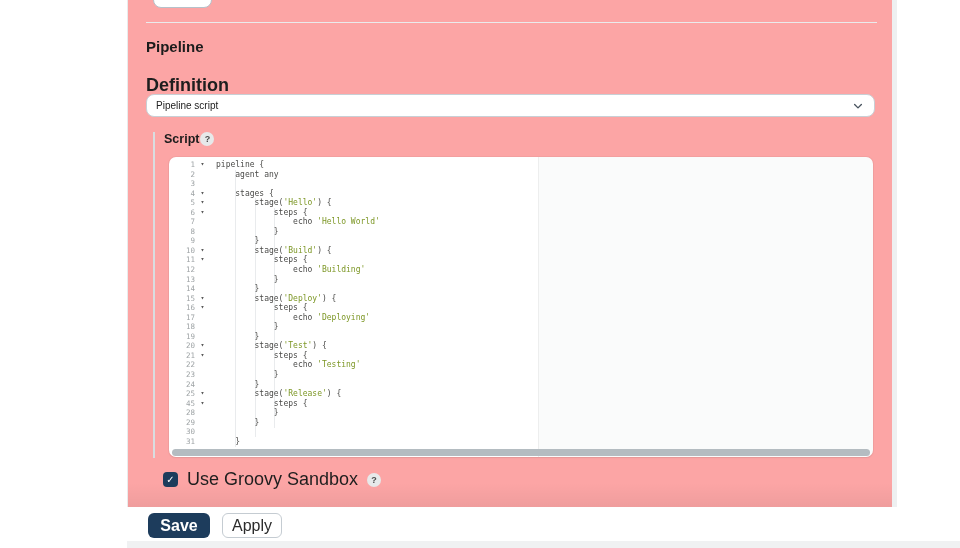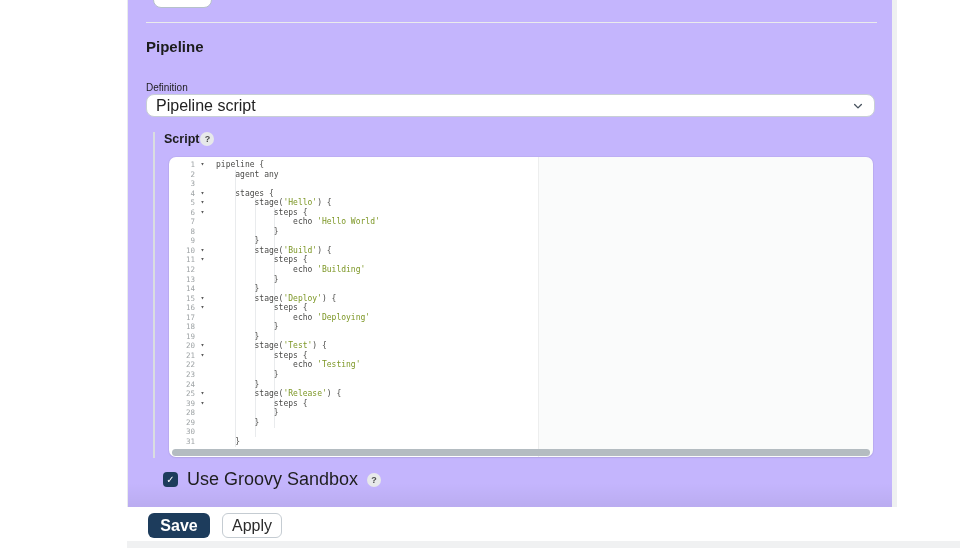--- a/index.html
+++ b/index.html
@@ -4,39 +4,39 @@
 <style>
   * { margin:0; padding:0; box-sizing:border-box; }
   html,body { background:#ffffff; }
   .page {
     position:relative; width:960px; height:548px; overflow:hidden;
     background:#ffffff; font-family:"Liberation Sans", sans-serif; color:#1e1e1e;
   }
   
   .content-col {
     position:absolute; left:127px; top:0; width:765px; height:507px;
-    background:#c4b5fd; border-left:1px solid #e9ebec; overflow:hidden;
+    background:#fca5a5; border-left:1px solid #e9ebec; overflow:hidden;
   }
   .right-track { position:absolute; left:892px; top:0; width:5px; height:507px; background:#eef0f1; }
   .right-white { position:absolute; left:897px; top:0; width:63px; height:541px; background:#ffffff; }
 
   .partial-btn {
     position:absolute; left:25px; top:-14px; width:59px; height:22px;
     background:#ffffff; border:1px solid #b6c1ca; border-radius:8px;
   }
   .divider { position:absolute; left:18px; top:22px; width:731px; height:0; border-top:1px solid #eaebec; }
   .section-title { position:absolute; left:18px; top:38px; font-size:15px; font-weight:700; color:#1c1c1c; }
-  .def-label { position:absolute; left:18px; top:82px; font-size:10px; font-weight:400; color:#1e1e1e; }
+  .def-label { position:absolute; left:18px; top:75px; font-size:18px; font-weight:700; color:#1e1e1e; }
   .select-box {
     position:absolute; left:18px; top:94px; width:729px; height:23px;
     background:#ffffff; border:1px solid #c8cfd5; border-radius:8px;
     display:flex; align-items:center; justify-content:space-between;
     padding:0 10px 0 9px; cursor:pointer;
   }
-  .select-box .val { font-size:16px; color:#222; }
+  .select-box .val { font-size:10px; color:#222; }
   .select-box svg { display:block; }
 
   
   .indent-line { position:absolute; left:25px; top:132px; width:2px; height:326px; background:#d9dde0; }
   .script-head { position:absolute; left:36px; top:132px; display:flex; align-items:center; gap:1px; }
   .script-head .lbl { font-size:12.5px; font-weight:700; color:#1c1c1c; }
   .help-pill {
     width:14px; height:14px; border-radius:50%; background:#e7e9ea; color:#4b4b4b;
     font-size:9px; font-weight:700; display:flex; align-items:center; justify-content:center; cursor:pointer;
   }
@@ -242,21 +242,21 @@
             <span class="ln">24</span>
             <span class="fold"></span>
             <span class="ct"><span>        }</span></span>
           </div>
           <div class="cl">
             <span class="ln">25</span>
             <span class="fold">▾</span>
             <span class="ct"><span>        stage(</span><span class="str">'Release'</span><span>) {</span></span>
           </div>
           <div class="cl">
-            <span class="ln">39</span>
+            <span class="ln">45</span>
             <span class="fold">▾</span>
             <span class="ct"><span>            steps {</span></span>
           </div>
           <div class="cl">
             <span class="ln">28</span>
             <span class="fold"></span>
             <span class="ct"><span>            }</span></span>
           </div>
           <div class="cl">
             <span class="ln">29</span>

